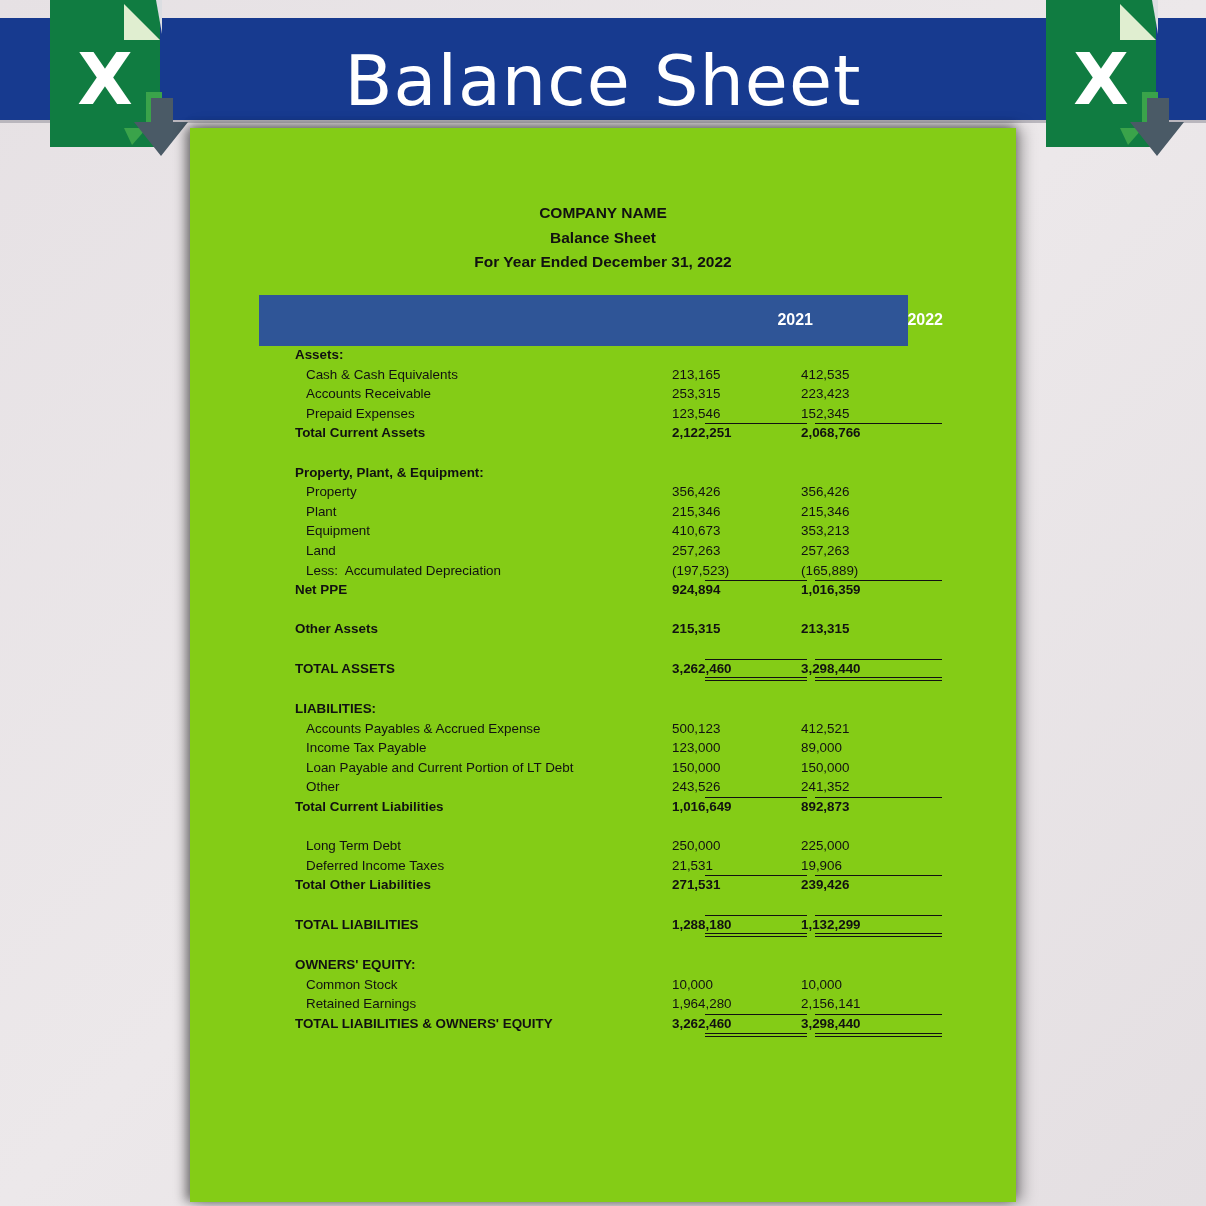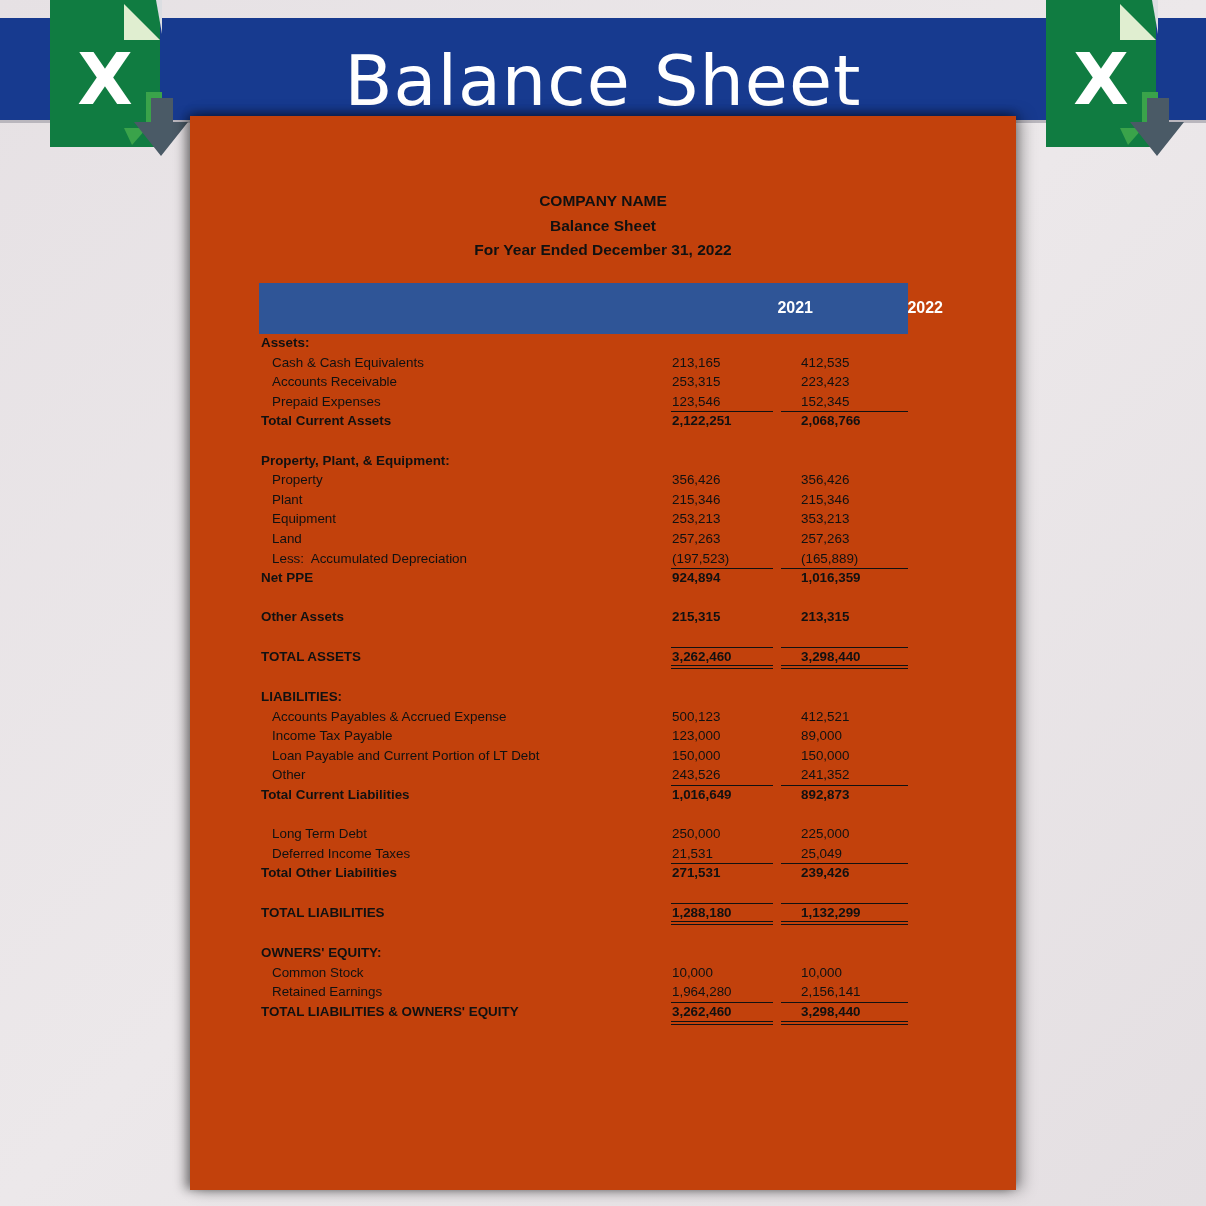--- a/index.html
+++ b/index.html
@@ -15,38 +15,38 @@
   }
   .banner-title {
     position: absolute; left: 0; right: 0; top: 18px; text-align: center;
     color: #ffffff; font-family: "DejaVu Sans", sans-serif;
     font-size: 70px; line-height: 94px; font-weight: normal; letter-spacing: 1px;
     top: 16px;
   }
   .xl-icon { position: absolute; width: 140px; height: 160px; }
   .xl-icon svg { display: block; }
   .page {
-    position: absolute; left: 190px; top: 116px; width: 826px; height: 1074px;
-    background: #c2410c;
+    position: absolute; left: 190px; top: 128px; width: 826px; height: 1074px;
+    background: #84cc16;
     box-shadow: -6px 0 10px rgba(0,0,0,0.35), 6px 0 14px rgba(0,0,0,0.35), 0 -4px 8px rgba(0,0,0,0.2);
   }
   .doc-head {
     position: absolute; left: 0; right: 0; top: 73px; text-align: center;
     font-family: "Liberation Sans", sans-serif; font-weight: bold; color: #111;
     font-size: 15.5px;
   }
   .doc-head div { height: 24.5px; line-height: 24.5px; }
   .table-header {
     position: absolute; left: 69px; top: 167px; width: 649px; height: 51px;
     background: #2f5597; color: #fff; font-weight: bold; font-size: 16px;
   }
   .table-header .yr { position: absolute; top: 16px; width: 80px; text-align: right; }
   .rows { position: absolute; left: 69px; top: 217px; width: 649px; }
   .row {
-    position: relative; height: 19.6px; line-height: 19.6px; font-size: 13.4px; color: #111;
+    position: relative; height: 19.6px; line-height: 19.6px; font-size: 13.4px; color: #111; margin-left: 34px;
   }
   .row .lbl { position: absolute; left: 2px; white-space: nowrap; }
   .row.item .lbl { left: 13px; }
   .row.bold { font-weight: bold; }
   .row .v1, .row .v2 { position: absolute; width: 236px; }
   .row .v1 { right: 136px; width: 100px; }
   .row .v2 { right: 7px; width: 100px; }
   .row .rule {
     position: absolute; top: 0; height: 0; border-top: 1.5px solid #111;
   }
@@ -138,21 +138,21 @@
         <span class="v1">356,426</span>
         <span class="v2">356,426</span>
       </div>
     <div class="row item">
         <span class="lbl">Plant</span>
         <span class="v1">215,346</span>
         <span class="v2">215,346</span>
       </div>
     <div class="row item">
         <span class="lbl">Equipment</span>
-        <span class="v1">253,213</span>
+        <span class="v1">410,673</span>
         <span class="v2">353,213</span>
       </div>
     <div class="row item">
         <span class="lbl">Land</span>
         <span class="v1">257,263</span>
         <span class="v2">257,263</span>
       </div>
     <div class="row item">
         <span class="lbl" style="white-space:pre">Less:  Accumulated Depreciation</span>
         <span class="v1">(197,523)</span>
@@ -217,21 +217,21 @@
     <div class="gap"></div>
 
     <div class="row item">
         <span class="lbl">Long Term Debt</span>
         <span class="v1">250,000</span>
         <span class="v2">225,000</span>
       </div>
     <div class="row item">
         <span class="lbl">Deferred Income Taxes</span>
         <span class="v1">21,531</span>
-        <span class="v2">25,049</span>
+        <span class="v2">19,906</span>
       </div>
     <div class="row bold">
         <span class="rule c1"></span>
         <span class="rule c2"></span>
         <span class="lbl">Total Other Liabilities</span>
         <span class="v1">271,531</span>
         <span class="v2">239,426</span>
       </div>
     <div class="gap"></div>
     <div class="row bold">

